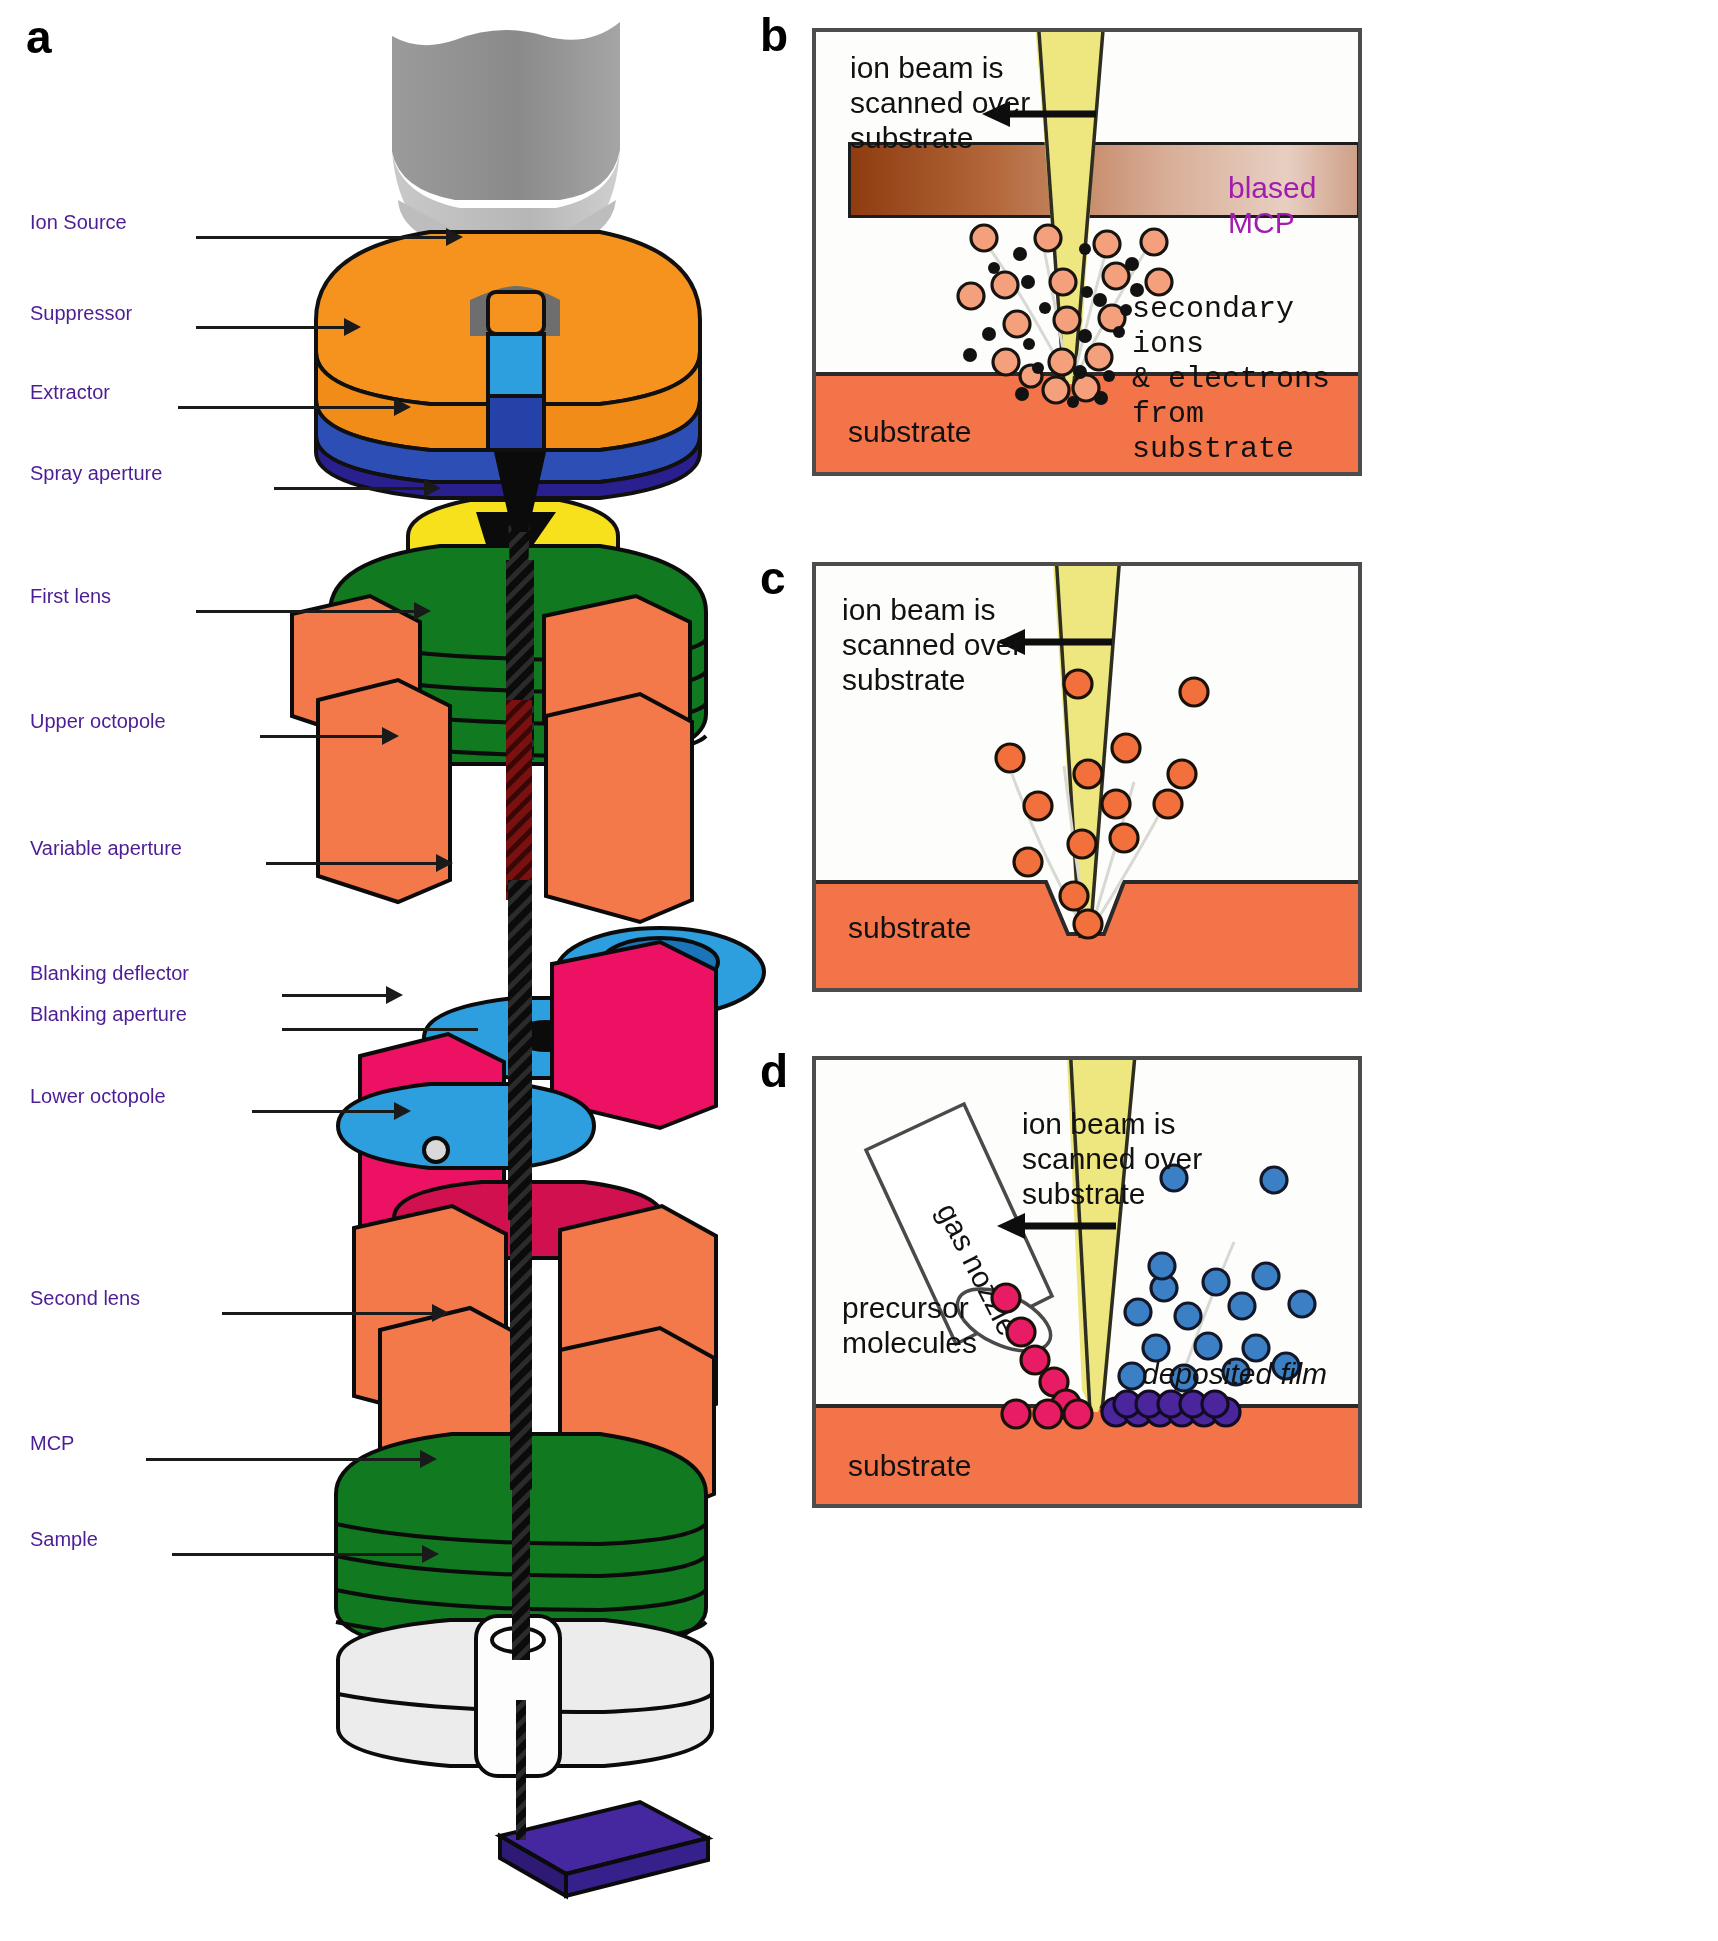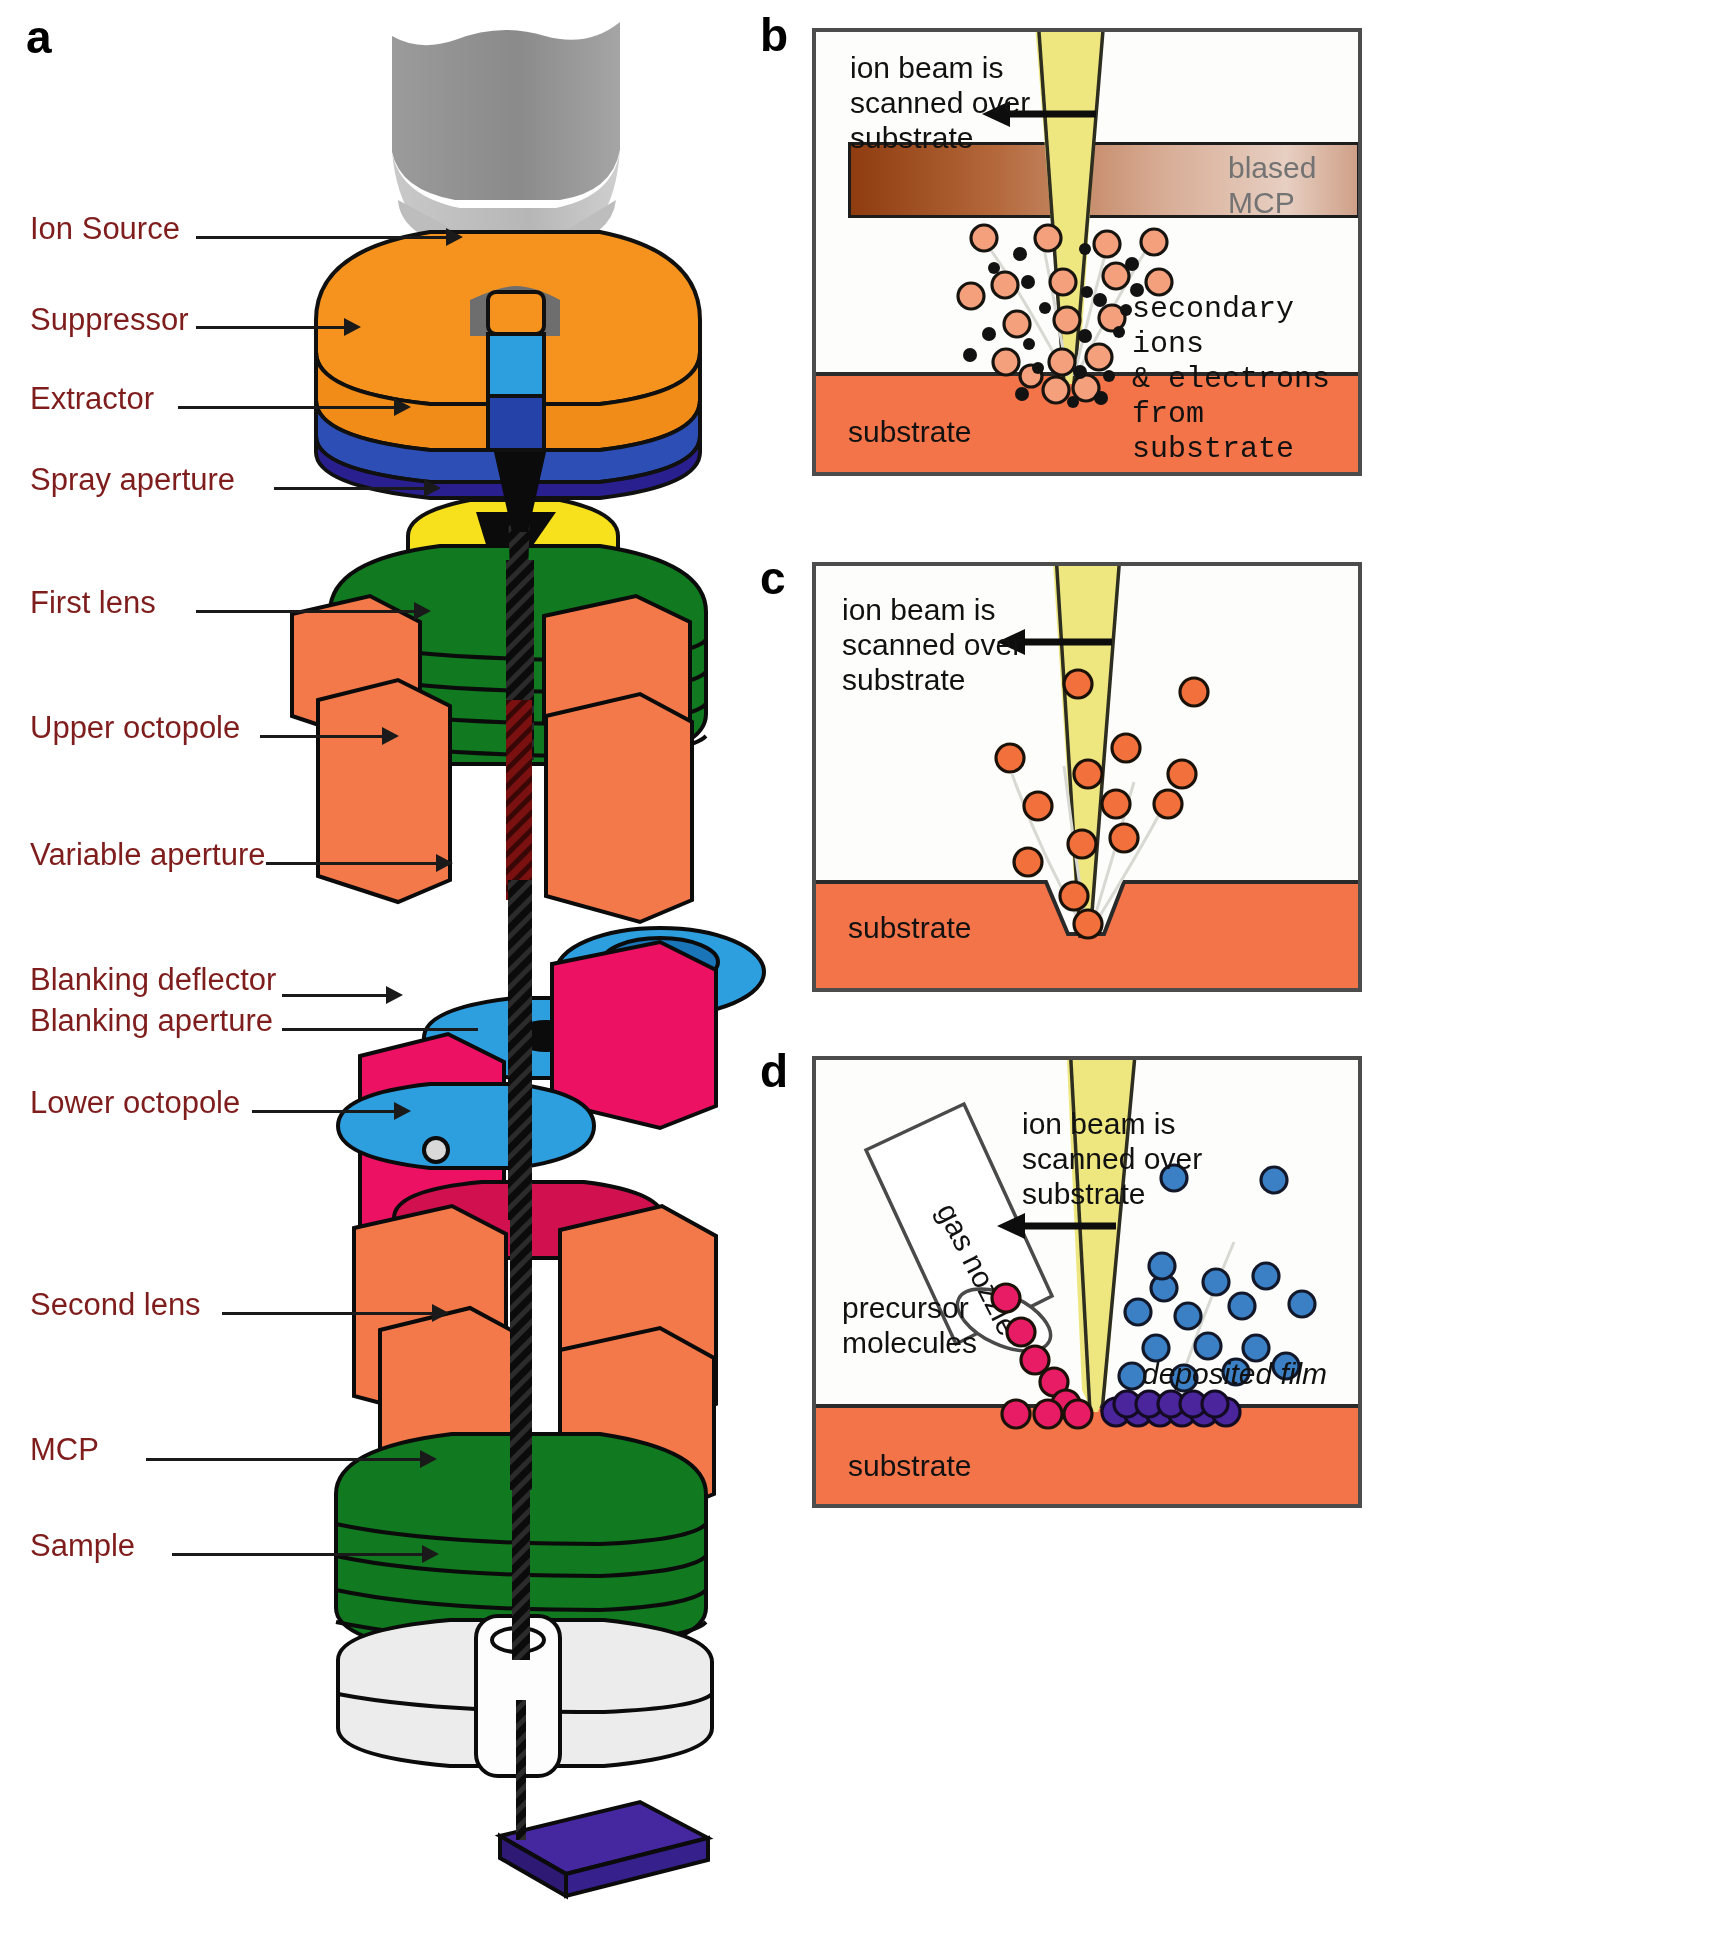--- a/index.html
+++ b/index.html
@@ -21,22 +21,22 @@
     position: absolute;
     font-size: 46px;
     font-weight: bold;
     color: #000;
     line-height: 1;
   }
 
   
   .a-label {
     position: absolute;
-    font-size: 31px;
-    color: #7f1d1d;
+    font-size: 20px;
+    color: #4c1d95;
     white-space: nowrap;
     line-height: 1.08;
     text-align: center;
   }
   .leader {
     position: absolute;
     height: 0;
     border-top: 3px solid #1a1a1a;
   }
   .leader-arrow {
@@ -54,21 +54,21 @@
     border: 4px solid #4c4c4c;
     overflow: hidden;
   }
   .sp-text {
     position: absolute;
     font-size: 30px;
     color: #111;
     line-height: 1.17;
     z-index: 40;
   }
-  .sp-text.white { color: #737373; }
+  .sp-text.white { color: #a21caf; margin-top: 20px; }
 
   .substrate {
     position: absolute;
     background: #f4744a;
     z-index: 5;
   }
   .substrate-top-line {
     position: absolute;
     height: 4px;
     background: #2a2a2a;

